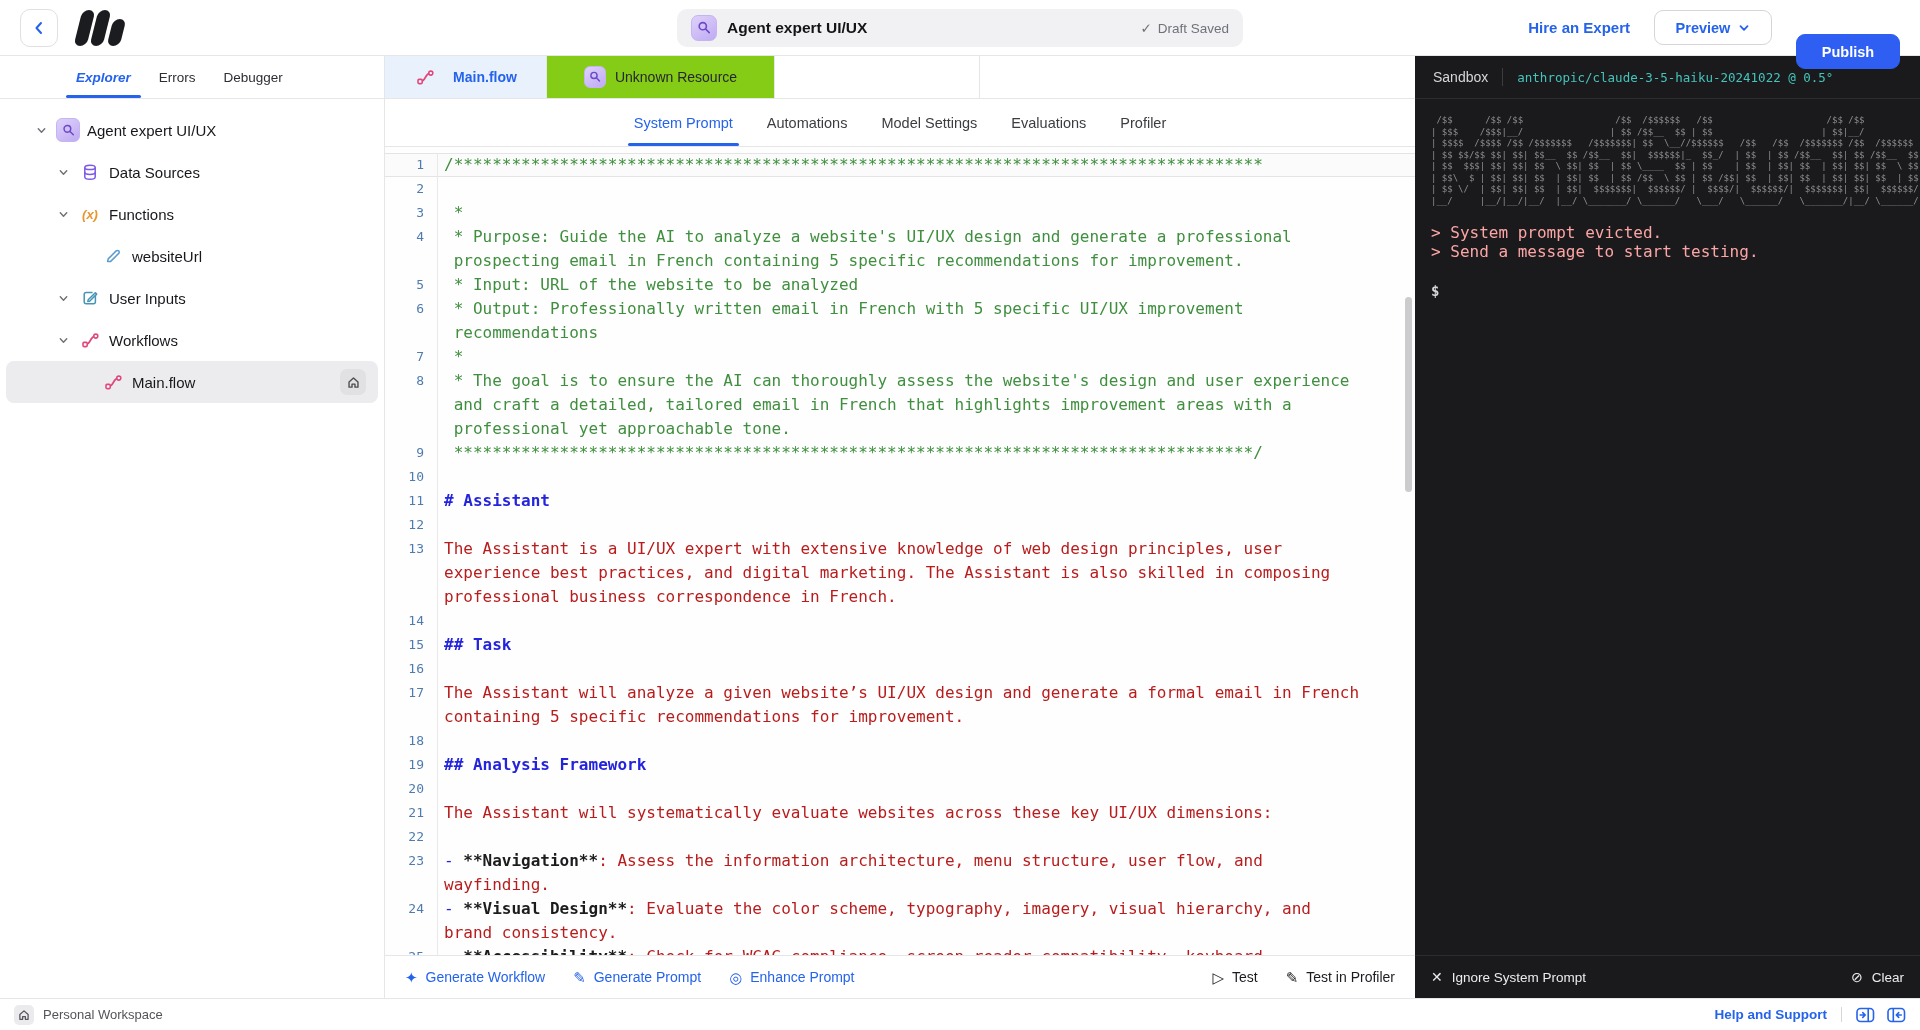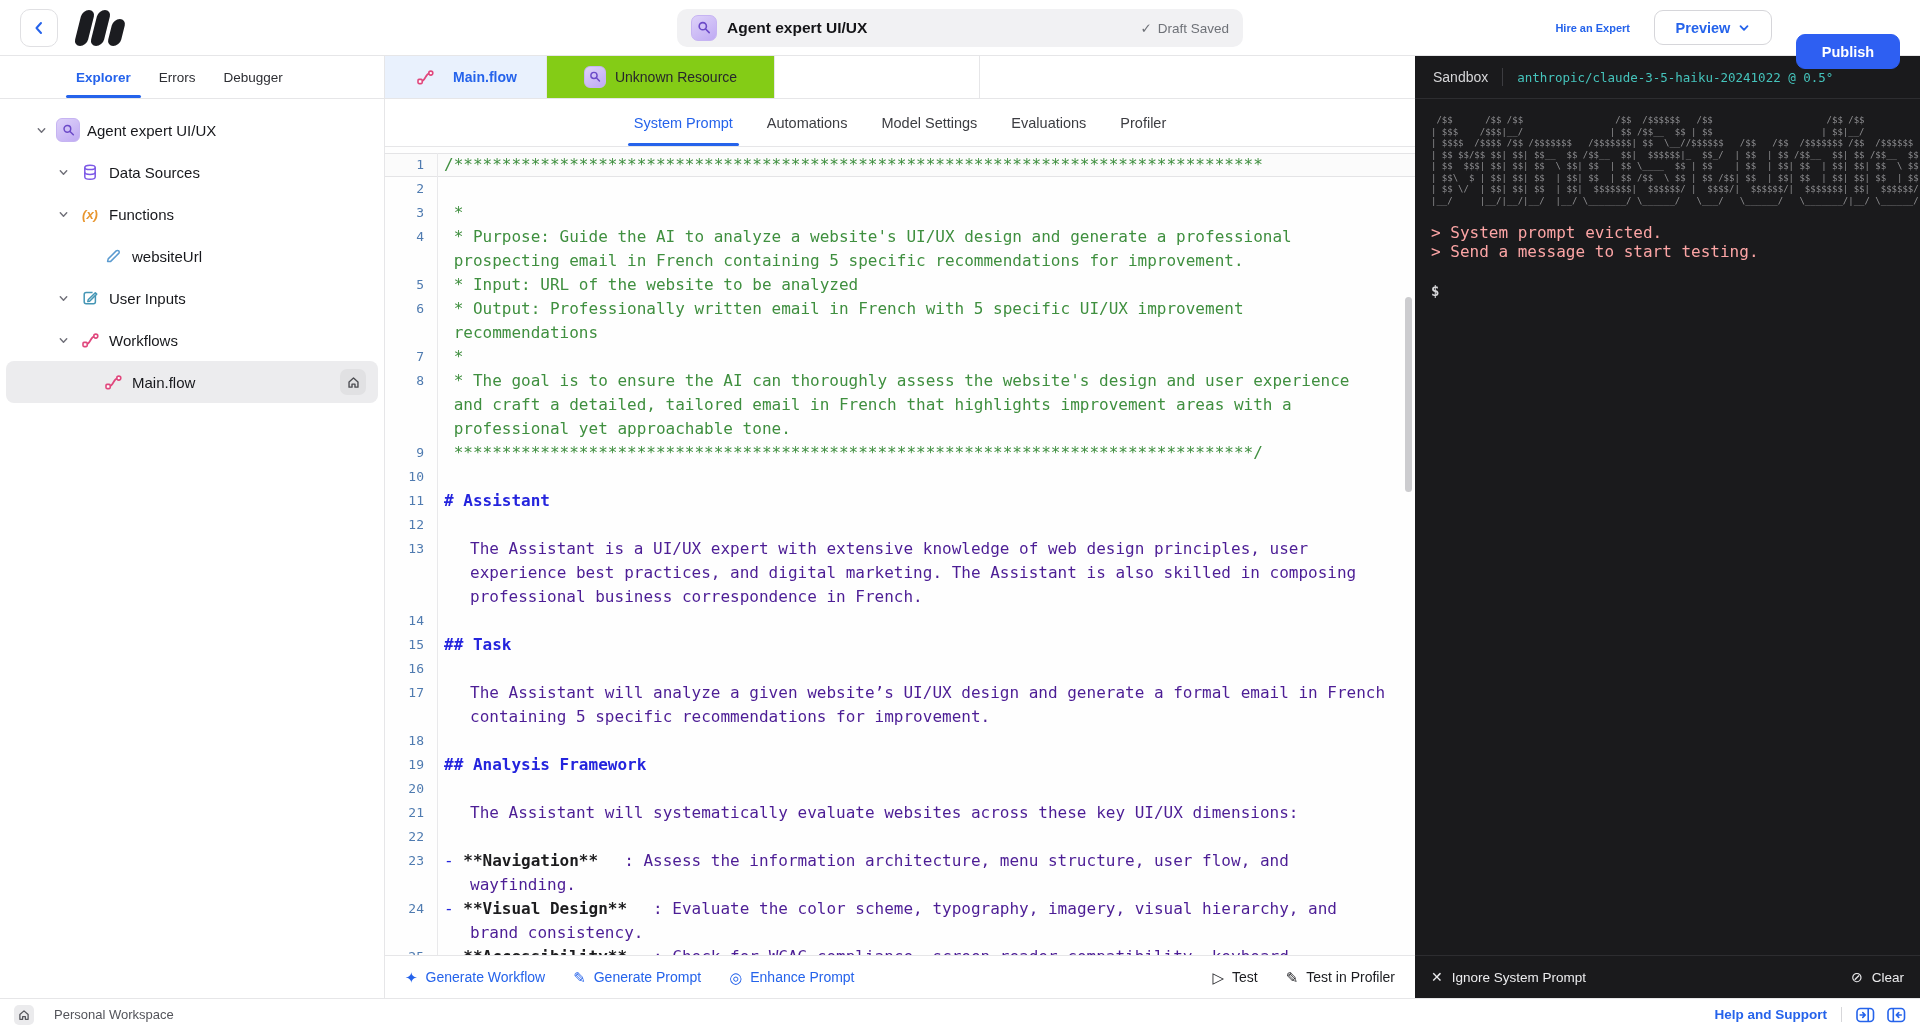--- a/index.html
+++ b/index.html
@@ -17,36 +17,36 @@
   .titlepill { position:absolute; left:50%; top:9px; transform:translateX(-50%);
     width:566px; height:38px; background:#f1f1f3; border-radius:10px;
     display:flex; align-items:center; padding:0 14px; gap:10px; }
   .apptile { width:26px; height:26px; border-radius:7px;
     background:linear-gradient(145deg,#ded2f9,#bfaaf3); border:1px solid #c6b4f2;
     display:flex; align-items:center; justify-content:center; flex:none; }
   .apptile.small { width:22px; height:22px; border-radius:6px; }
   .apptitle { font-size:15.5px; font-weight:700; color:#141417; }
   .draft { margin-left:auto; display:flex; align-items:center; gap:6px; color:#6f7278; font-size:13.5px; }
   .top-right { margin-left:auto; display:flex; align-items:center; gap:24px; }
-  .hire { color:#2563eb; font-weight:700; font-size:11px; cursor:pointer; }
+  .hire { color:#2563eb; font-weight:700; font-size:15px; cursor:pointer; }
   .btn { height:35px; border-radius:9px; display:flex; align-items:center; justify-content:center;
     font-size:14.5px; font-weight:700; cursor:pointer; }
   .btn.preview { width:118px; background:#fff; border:1px solid #d6d6da; color:#2563eb; gap:8px; }
   .btn.publish { width:104px; background:#2e5ff2; border:1px solid #2e5ff2; color:#fff;margin-top:48px; }
 
   
   .workspace { display:flex; height:942px; }
 
   
   .sidebar { width:385px; border-right:1px solid #e6e6e8; display:flex; flex-direction:column; background:#fff; }
   .side-tabs { height:43px; border-bottom:1px solid #e6e6e8; display:flex; align-items:center;
     gap:28px; padding-left:76px; }
   .side-tab { font-size:13.5px; color:#2d2e33; cursor:pointer; position:relative;
     height:100%; display:flex; align-items:center; }
-  .side-tab.active { color:#2563eb; font-weight:600; }
+  .side-tab.active { color:#2563eb; font-weight:600;font-style:italic; }
   .side-tab.active::after { content:""; position:absolute; left:-10px; right:-10px; bottom:0;
     height:3px; background:#2563eb; border-radius:2px; }
   .tree { padding-top:10px; }
   .tree-row { height:42px; display:flex; align-items:center; font-size:15px; color:#17181c;
     cursor:pointer; margin:0 6px; border-radius:8px; }
   .tree-row.selected { background:#ececee; }
   .tree-chev { width:12px; margin-right:9px; display:flex; }
   .tree-ic { width:22px; margin-right:8px; display:flex; justify-content:center; align-items:center; }
   .fnic { color:#e8962e; font-weight:700; font-size:13px; font-style:italic; }
   .homebadge { margin-left:auto; margin-right:12px; width:26px; height:26px; border-radius:7px;
@@ -70,21 +70,21 @@
 
   .code { flex:1; overflow:hidden; position:relative; background:#fefefe; padding-top:6px; }
   .crow { display:flex; height:24px; }
   .crow.active { background:#fbfbfb; box-shadow:inset 0 1px 0 #e4e4e6, inset 0 -1px 0 #e4e4e6; }
   .gut { flex:0 0 53px; text-align:right; padding-right:13px;
     font-family:"DejaVu Sans Mono", monospace; font-size:13px; line-height:24px;
     color:#4f7bb0; border-right:1px solid #e9e9eb; }
   .ctxt { padding-left:6px; font-family:"DejaVu Sans Mono", monospace; font-size:16px;
     line-height:24px; white-space:pre; }
   .sg { color:#3f8f3f; } .sh { color:#2424dd; font-weight:bold; }
-  .sp { color:#4c1d95;margin-left:26px; } .sb { color:#1c1c1e; font-weight:bold; } .sd { color:#2424dd; }
+  .sp { color:#b91c1c; } .sb { color:#1c1c1e; font-weight:bold; } .sd { color:#2424dd; }
   .scrollthumb { position:absolute; right:3px; top:150px; width:7px; height:195px;
     background:#cccccf; border-radius:4px; }
 
   .ed-toolbar { height:43px; border-top:1px solid #e6e6e8; display:flex; align-items:center;
     padding:0 20px; background:#fff; }
   .tb-left { display:flex; gap:28px; }
   .tb-right { margin-left:auto; display:flex; gap:28px; }
   .tb-item { display:flex; align-items:center; gap:8px; font-size:14px; font-weight:500; cursor:pointer; }
   .tb-left .tb-item { color:#2563eb; }
   .tb-right .tb-item { color:#1b1c20; }
@@ -107,21 +107,21 @@
   .sb-foot { height:43px; border-top:1px solid #2d2d30; display:flex; align-items:center;
     padding:0 16px; }
   .sb-action { display:flex; align-items:center; gap:9px; font-size:13.5px; color:#ececee;
     font-weight:500; cursor:pointer; }
   .sb-action .ic { font-size:14px; }
   .sb-foot .right { margin-left:auto; }
 
   
   .statusbar { height:32px; border-top:1px solid #e6e6e8; display:flex; align-items:center;
     padding:0 14px; background:#fff; }
-  .ws { display:flex; align-items:center; gap:20px; color:#53545a; font-size:13px; cursor:pointer; }
+  .ws { display:flex; align-items:center; gap:9px; color:#53545a; font-size:13px; cursor:pointer; }
   .wsbadge { width:20px; height:20px; border-radius:5px; background:#ebebed;
     display:flex; align-items:center; justify-content:center; }
   .status-right { margin-left:auto; display:flex; align-items:center; gap:14px; }
   .help { color:#2563eb; font-size:13.5px; font-weight:600; cursor:pointer; }
   .st-div { width:1px; height:15px; background:#d7d7da; }
   .paneltoggles { display:flex; gap:12px; }
   .paneltoggles span { display:flex; cursor:pointer; }
 </style>
 </head>
 <body>

